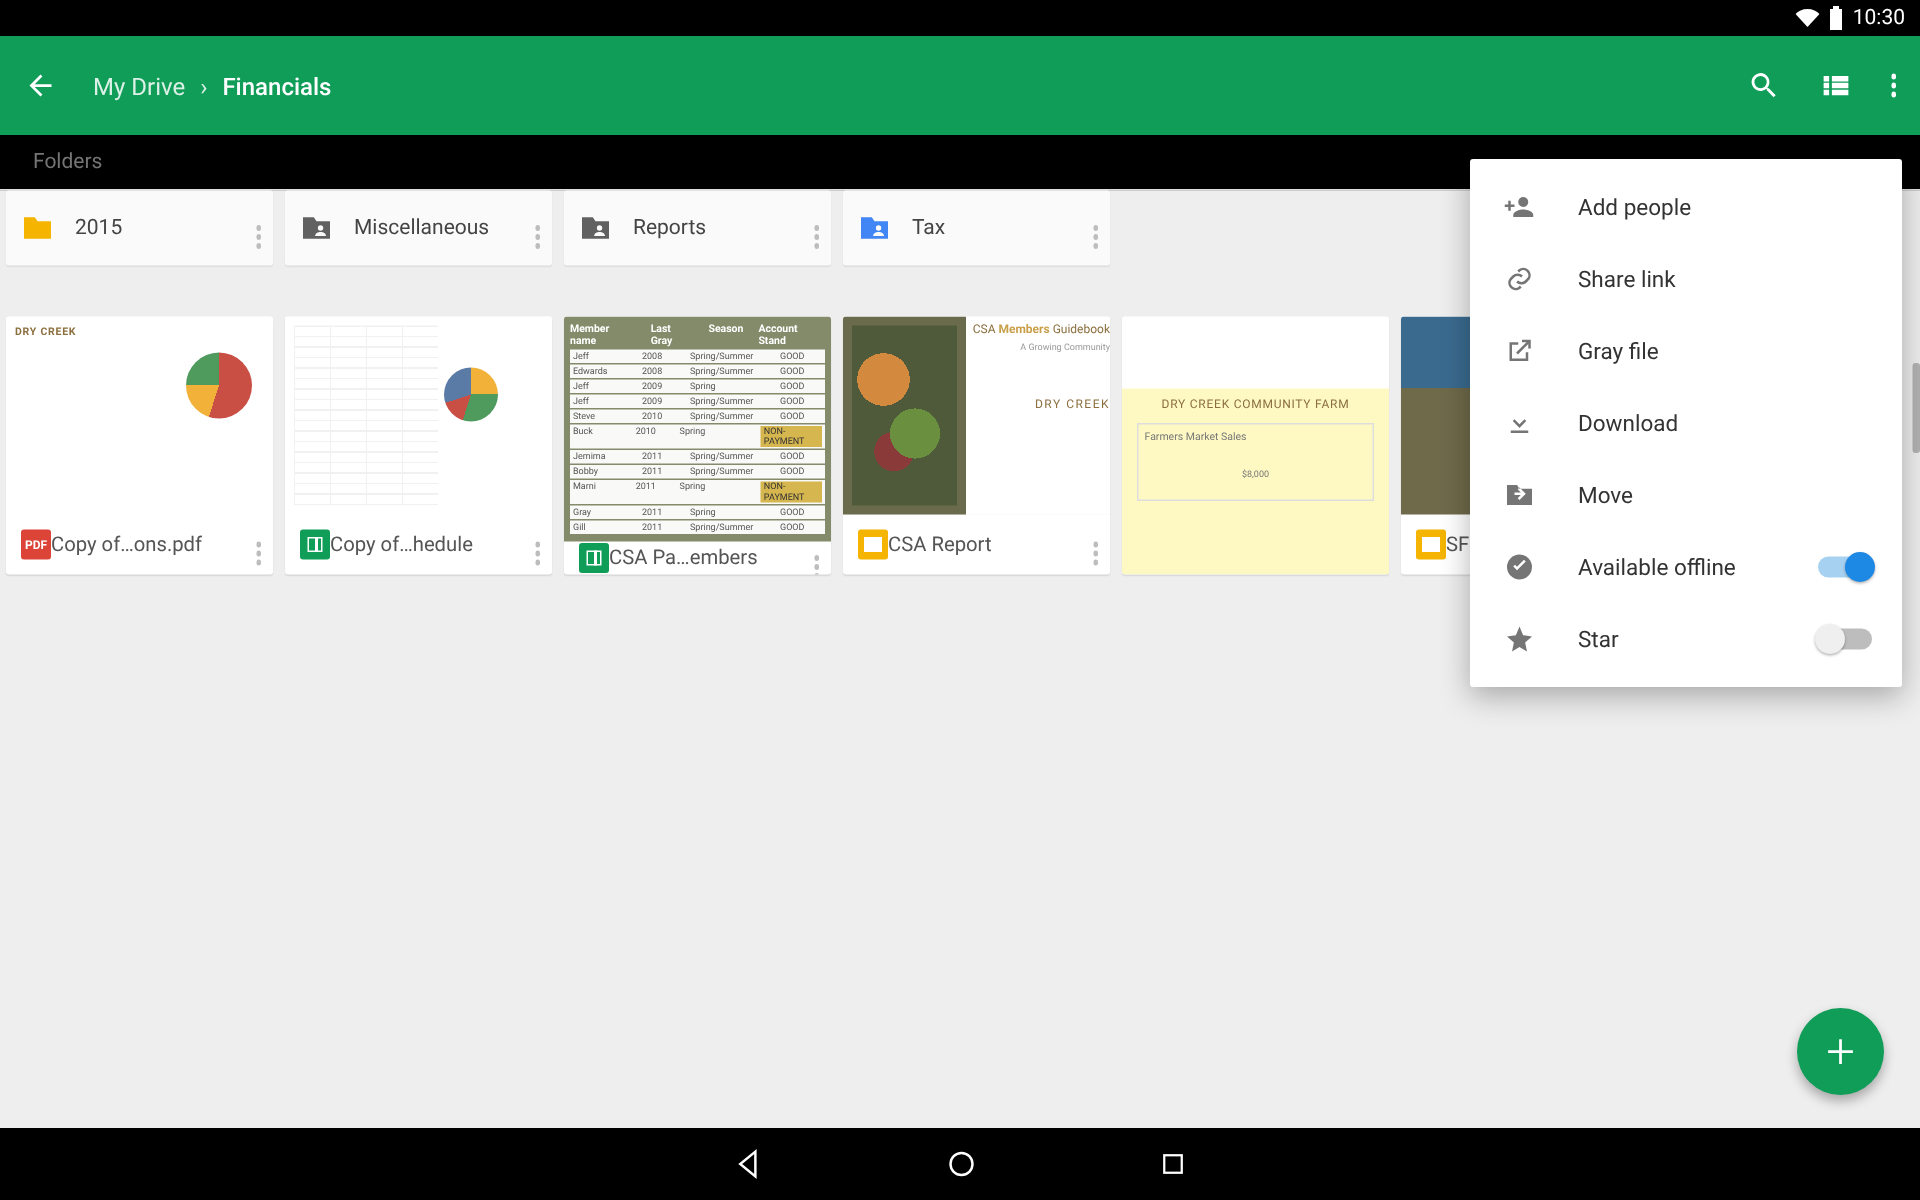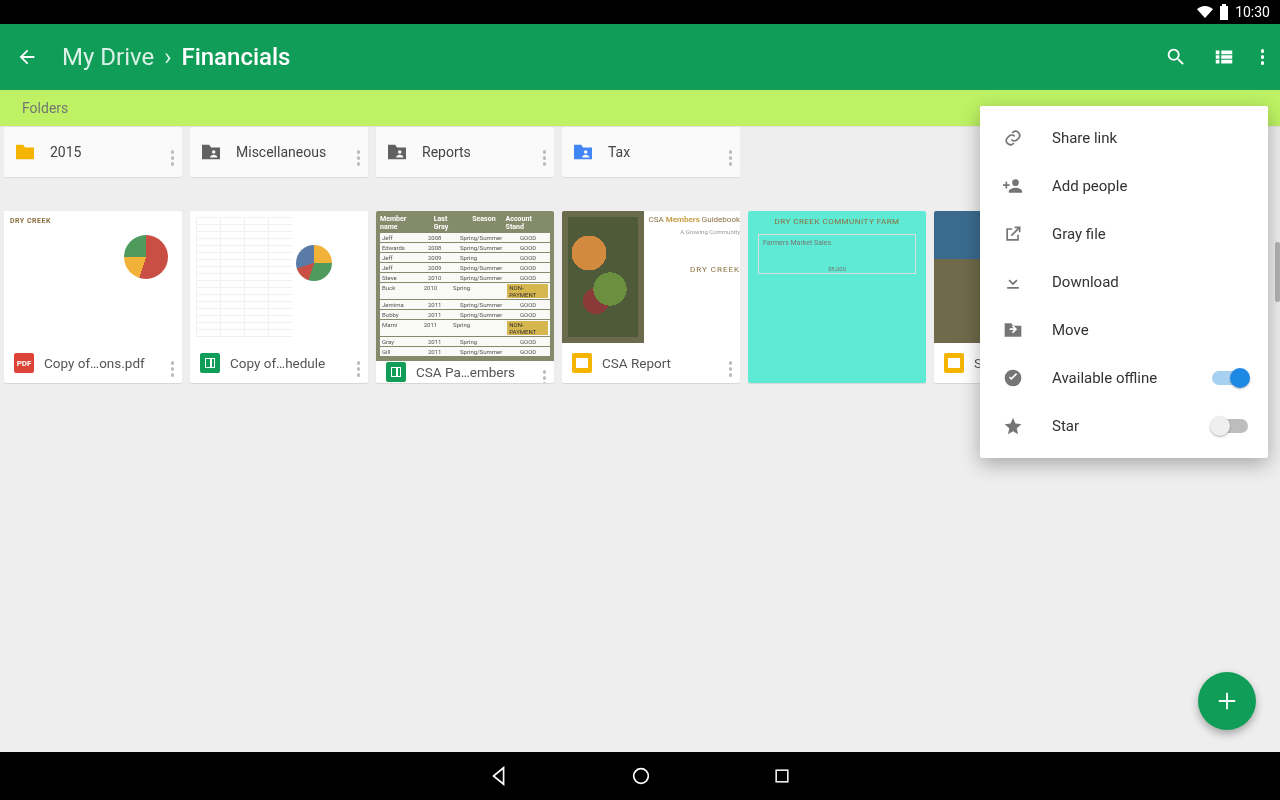--- a/index.html
+++ b/index.html
@@ -2,38 +2,38 @@
 <html><head>
 <meta charset="utf-8">
 <style>
   * { box-sizing: border-box; margin: 0; padding: 0; }
   html, body { width: 1280px; height: 800px; font-family: Roboto, Arial, sans-serif; background: #eeeeee; overflow: hidden; }
   .black-bar-top { width: 100%; height: 24px; background: #000; color: #fff; display: flex; justify-content: flex-end; align-items: center; padding-right: 10px; gap: 6px; font-size: 14px; }
   .black-bar-bottom { position: absolute; bottom: 0; left: 0; width: 100%; height: 48px; background: #000; display: flex; justify-content: center; align-items: center; gap: 120px; }
   .nav-btn { color: #fff; display: flex; align-items: center; justify-content: center; }
   .app-bar { width: 100%; height: 66px; background: #0f9d58; display: flex; align-items: center; color: #fff; padding: 0 16px; }
   .back-arrow { margin-right: 24px; display:flex; align-items:center; }
-  .breadcrumb { flex: 1; display: flex; align-items: center; font-size: 24px; }
+  .breadcrumb { flex: 1; display: flex; align-items: center; font-size: 16px; }
   .breadcrumb .root { opacity: 0.85; }
   .breadcrumb .chev { margin: 0 10px; opacity: 0.85; }
   .toolbar-icons { display: flex; align-items: center; gap: 26px; }
   .toolbar-icons .ico { display:flex; }
   .content { width: 100%; }
   .section-header { font-size: 14px; color: #757575; padding: 10px 22px; }
   .files-header { padding: 14px 22px 4px; text-align: right; }
-  .folders-bar { background: #bef264; border-bottom: 1px solid #e0e0e0; }
+  .folders-bar { background: #000000; border-bottom: 1px solid #e0e0e0; }
   .folders-row { display: flex; padding: 0 4px 0 4px; gap: 8px; background:#eeeeee;}
   .folder-card { background: #fafafa; border-radius: 2px; flex: 0 0 178px; height: 50px; display: flex; align-items: center; padding: 0 10px; position: relative; box-shadow: 0 1px 1px rgba(0,0,0,0.08); }
   .folder-card .name { font-size: 14px; color: #444; }
   .folder-card .dots { position: absolute; right: 8px; color: #bdbdbd; }
   .files-row { display: flex; gap: 8px; padding: 0 4px; }
   .file-card { background: #fff; border-radius: 2px; flex: 0 0 178px; display: flex; flex-direction: column; box-shadow: 0 1px 1px rgba(0,0,0,0.1); overflow: hidden; height: 172px;}
   .file-thumb { flex: 1; background: #f0f0ee; position: relative; }
   .file-footer { height: 40px; display: flex; align-items: center; padding: 0 10px; position: relative; }
-  .file-footer .ico { width: 20px; height: 20px; margin-right: 10px; display:flex; align-items:center; justify-content:center;}
+  .file-footer .ico { width: 20px; height: 20px; display:flex; align-items:center; justify-content:center;}
   .file-footer .name { font-size: 13.5px; color: #555; white-space: nowrap; overflow: hidden; text-overflow: ellipsis; flex:1; }
   .file-footer .dots { color: #bdbdbd; position: absolute; right: 8px; }
   .pdf-badge { width:20px; height:20px; background:#db4437; border-radius:2px; color:#fff; font-size:8px; font-weight:bold; display:flex; align-items:center; justify-content:center;}
   .sheets-badge { width:20px; height:20px; background:#0f9d58; border-radius:2px; position:relative; }
   .sheets-badge::before { content:""; position:absolute; inset:5px; border:1.5px solid #fff; }
   .sheets-badge::after { content:""; position:absolute; top:5px; bottom:5px; left:50%; width:1.5px; background:#fff; }
   .slides-badge { width:20px; height:20px; background:#f4b400; border-radius:2px; position:relative;}
   .slides-badge::before { content:""; position:absolute; inset:5px 4px; background:#fff; }
   .fab { position: absolute; right: 24px; bottom: 70px; width: 58px; height: 58px; border-radius: 50%; background: #0f9d58; box-shadow: 0 4px 8px rgba(0,0,0,0.3); display:flex; align-items:center; justify-content:center; }
   .menu-popup { position: absolute; top: 106px; right: 12px; width: 288px; background: #fff; border-radius: 2px; box-shadow: 0 6px 20px rgba(0,0,0,0.3); padding: 8px 0; }
@@ -61,23 +61,23 @@
   .th-members .r span:first-child { width:38px;}
   .th-members .r span:nth-child(2){ width:24px;}
   .th-members .r span:nth-child(3){ width:52px;}
   .th-members .r .np { background:#d6b64f; color:#333; padding:0 2px;}
   .th-csa { display:flex; }
   .th-csa .left { flex:0 0 46%; background:#6a6b4d; position:relative;}
   .th-csa .left .veg { position:absolute; inset:6px; background: radial-gradient(circle at 30% 30%, #d38a3e 0 18%, transparent 18%), radial-gradient(circle at 60% 60%, #6a8f3e 0 20%, transparent 20%), radial-gradient(circle at 40% 70%, #8b3a3a 0 14%, transparent 14%), #4e5a3a;}
   .th-csa .right { flex:1; background:#fff; text-align:right; padding-top:4px; font-size:8px; color:#8b6f3e;}
   .th-csa .right b { color:#c9a04a;}
   .th-csa .right .dc { margin-top:30px; letter-spacing:1px;}
-  .th-farm { background:#5eead4; text-align:center; font-size:7px; color:#8b6f3e; padding:6px;}
+  .th-farm { background:#fef9c3; text-align:center; font-size:7px; color:#8b6f3e; padding:6px;margin-top:48px;}
   .th-farm .t { letter-spacing:0.5px; font-size:8px;}
-  .th-farm .box { margin:8px 4px; border:1px solid #ddd; height:40px; text-align:left; padding:4px; color:#777;}
+  .th-farm .box { margin:8px 4px; border:1px solid #ddd; height:52px; text-align:left; padding:4px; color:#777;}
   .th-rock { background: linear-gradient(#3a6b8f 0 36%, #6f6a4a 36% 100%);}
 </style>
 </head>
 <body>
 
 <div class="black-bar-top">
   <svg width="16" height="16" viewBox="0 0 24 24" fill="#fff">
       <path d="M12 3C7 3 2.7 5 0 8l12 13L24 8c-2.7-3-7-5-12-5z"></path>
     </svg>
   <svg width="10" height="16" viewBox="0 0 10 16" fill="#fff">
@@ -352,35 +352,35 @@
       </div>
     </div>
   </div>
 </div>
 
 <div class="scrollbar"></div>
 
 <div class="menu-popup">
   <div class="menu-item">
     <div class="micon">
+        <svg width="20" height="20" viewBox="0 0 24 24" fill="#757575">
+          <circle cx="15" cy="8" r="4"></circle>
+          <path d="M15 14c-3 0-8 1.5-8 4.5V20h16v-1.5c0-3-5-4.5-8-4.5zM5 10V7H3v3H0v2h3v3h2v-3h3v-2z"></path>
+        </svg>
+      </div>
+    <span class="label">Add people</span>
+  </div>
+  <div class="menu-item">
+    <div class="micon">
         <svg width="20" height="20" viewBox="0 0 24 24" fill="none" stroke="#757575" stroke-width="2">
           <path d="M10 14a5 5 0 007 0l2-2a5 5 0 00-7-7l-1 1"></path>
           <path d="M14 10a5 5 0 00-7 0l-2 2a5 5 0 007 7l1-1"></path>
         </svg>
       </div>
     <span class="label">Share link</span>
-  </div>
-  <div class="menu-item">
-    <div class="micon">
-        <svg width="20" height="20" viewBox="0 0 24 24" fill="#757575">
-          <circle cx="15" cy="8" r="4"></circle>
-          <path d="M15 14c-3 0-8 1.5-8 4.5V20h16v-1.5c0-3-5-4.5-8-4.5zM5 10V7H3v3H0v2h3v3h2v-3h3v-2z"></path>
-        </svg>
-      </div>
-    <span class="label">Add people</span>
   </div>
   <div class="menu-item">
     <div class="micon">
         <svg width="20" height="20" viewBox="0 0 24 24" fill="none" stroke="#757575" stroke-width="2">
           <path d="M18 13v6H5V6h6"></path>
           <path d="M14 4h6v6"></path>
           <path d="M20 4L10 14"></path>
         </svg>
       </div>
     <span class="label">Gray file</span>

